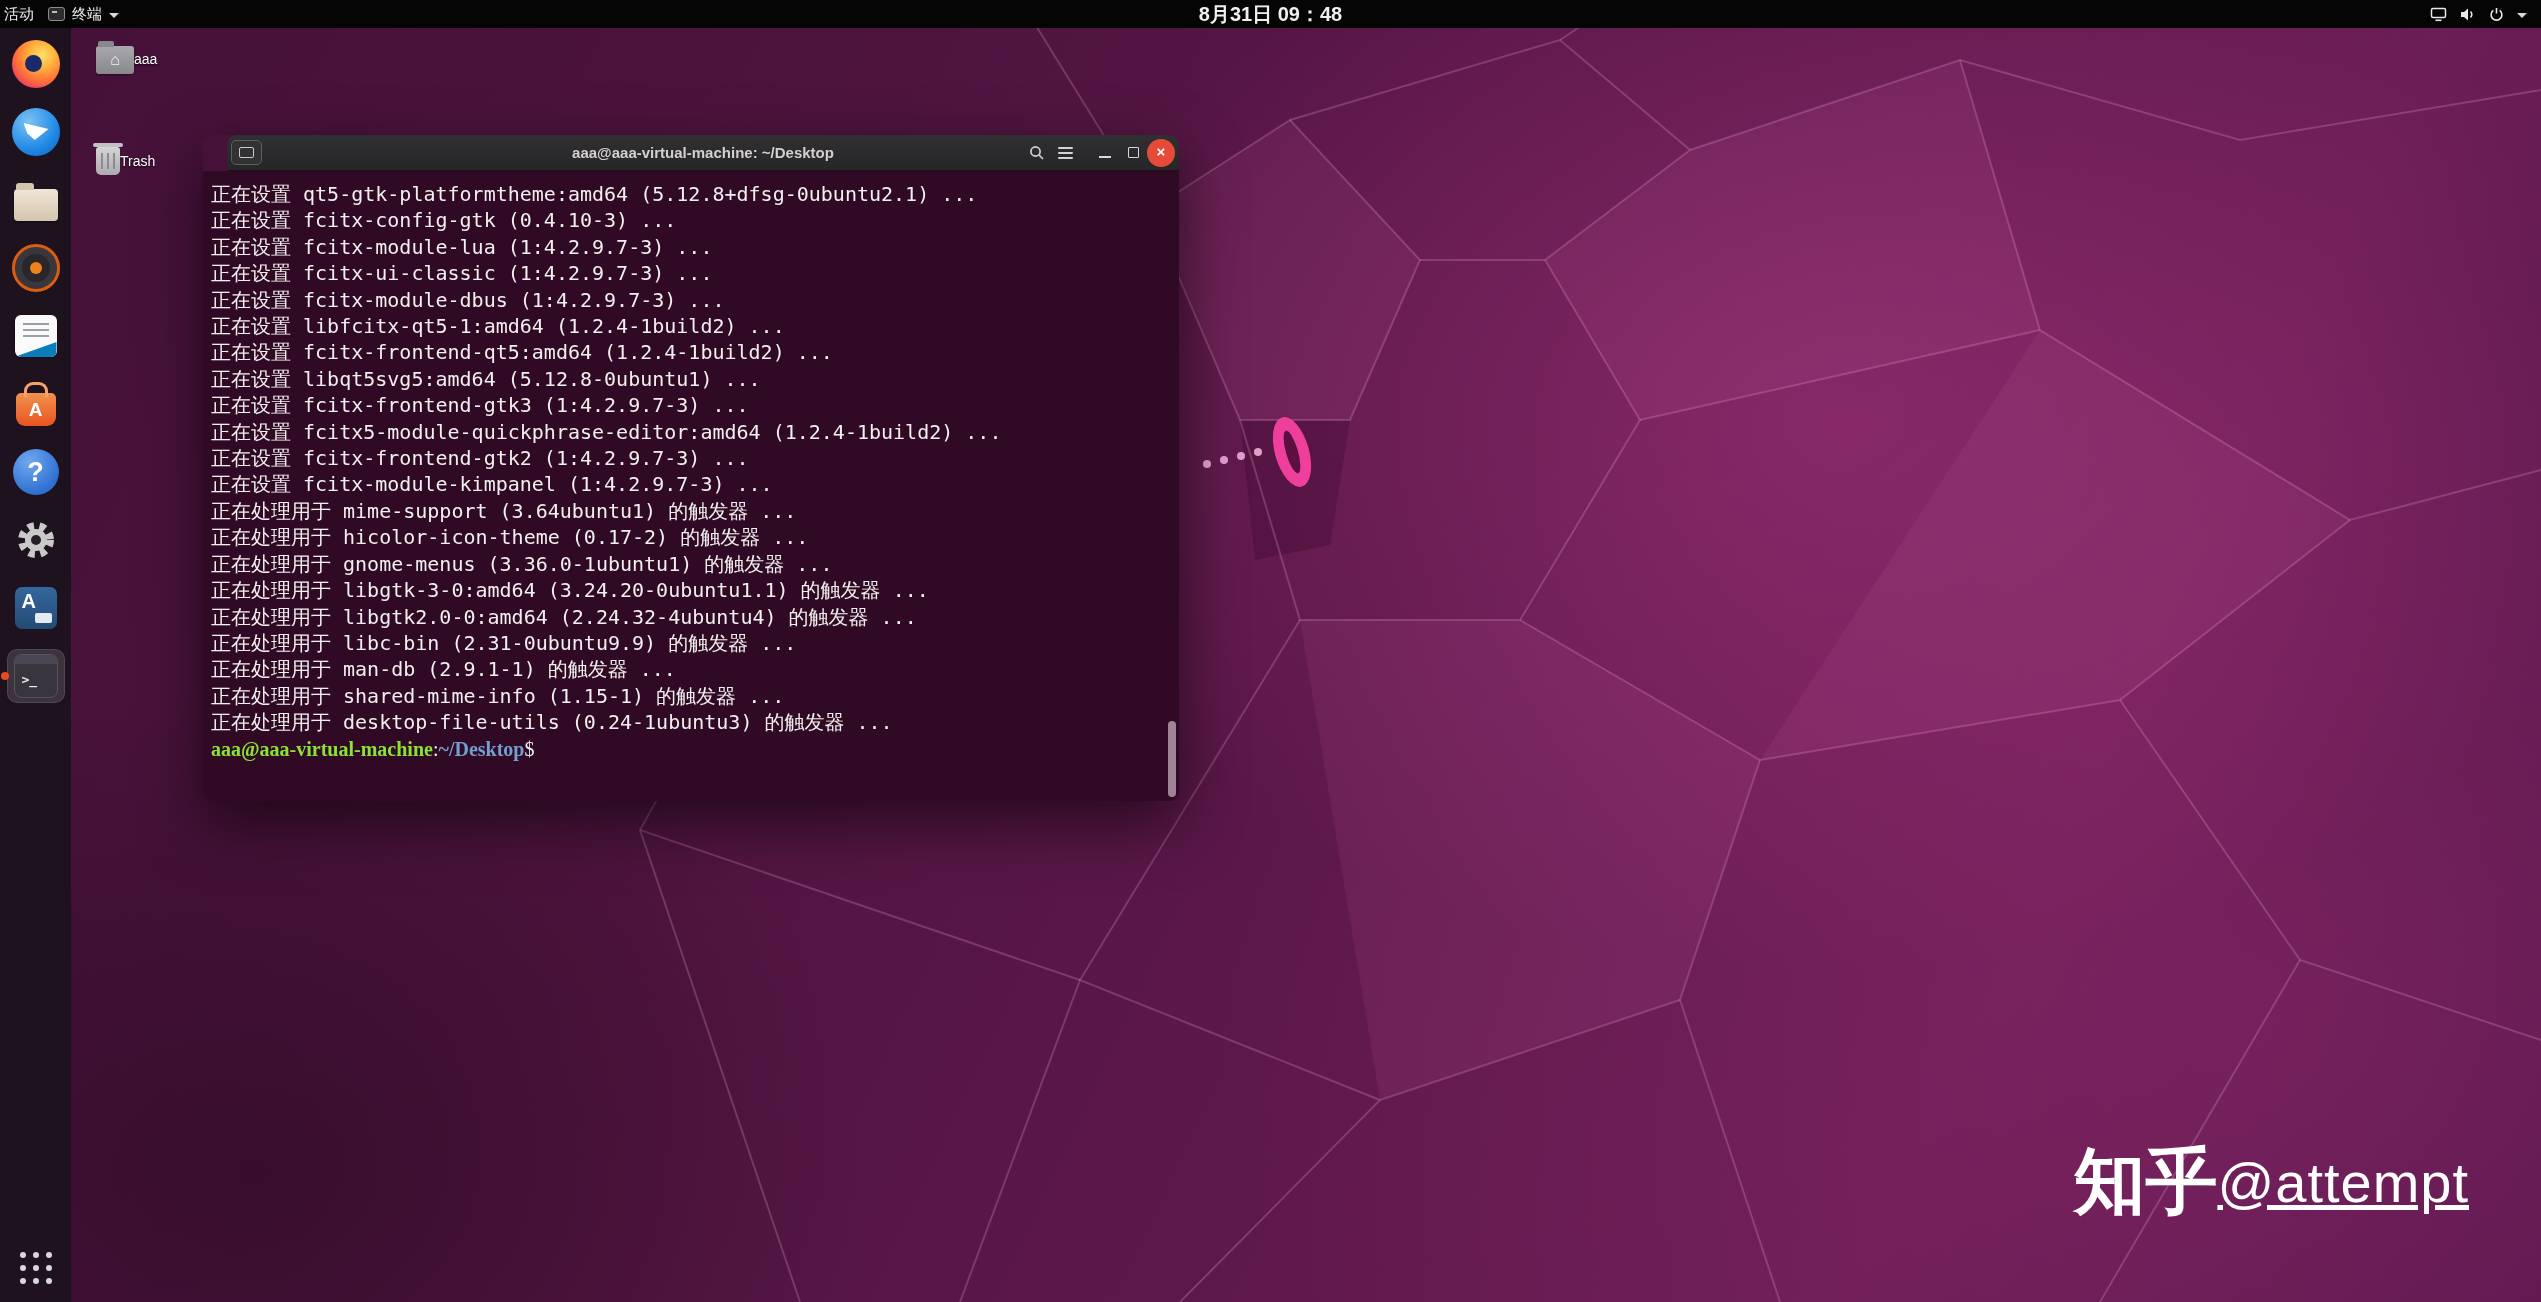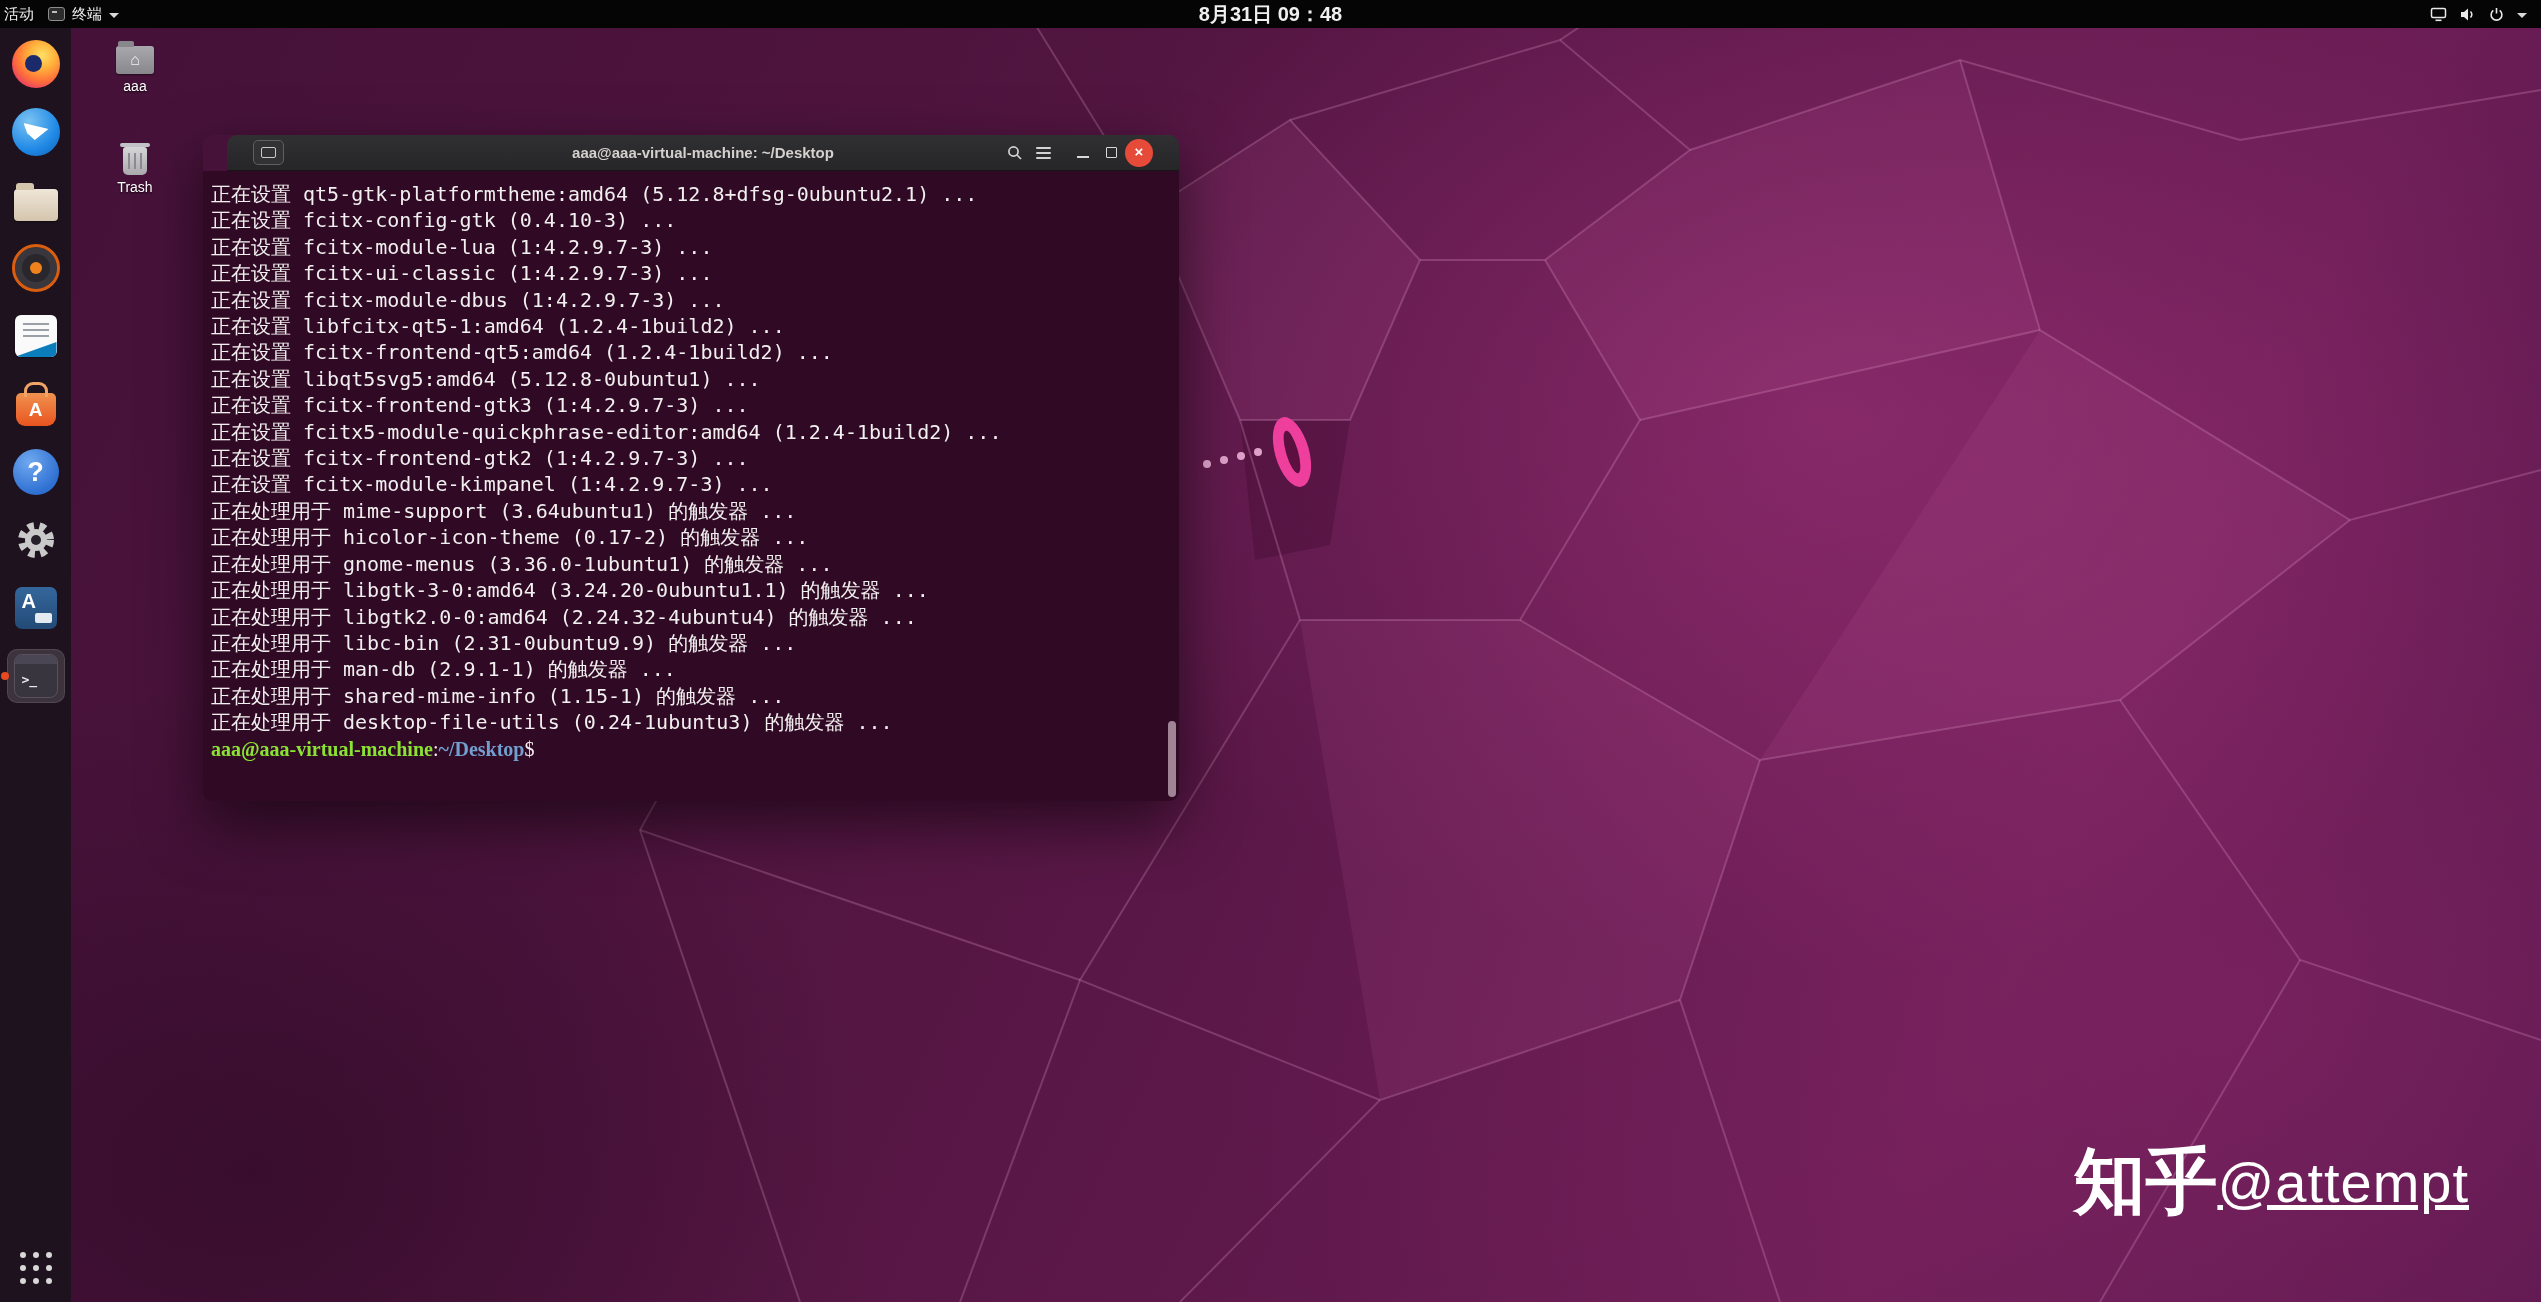--- a/index.html
+++ b/index.html
@@ -72,37 +72,37 @@
     display:flex; align-items:center; justify-content:center; }
   .ic-help::after { content:"?"; color:#fff; font-size:27px; font-weight:bold; }
   .ic-im { width:42px; height:42px; border-radius:7px; background:linear-gradient(#35679c,#234a76); position:relative; }
   .ic-im::before { content:"A"; position:absolute; left:7px; top:3px; color:#fff; font-weight:bold; font-size:20px; }
   .ic-im::after { content:""; position:absolute; right:5px; bottom:6px; width:17px; height:10px; background:rgba(255,255,255,.88); border-radius:2px; }
   .ic-term { width:44px; height:44px; background:#39353f; border:1px solid #57525e; border-radius:8px; position:relative; overflow:hidden; }
   .ic-term::before { content:""; position:absolute; top:0; left:0; right:0; height:9px; background:#4b4653; }
   .ic-term::after { content:">_"; position:absolute; left:7px; top:17px; color:#e9e9e9; font:bold 13px "DejaVu Sans Mono", monospace; }
 
   
-  .desk-icon { position:absolute; width:78px; display:flex; flex-direction:column; align-items:center; z-index:10; }
+  .desk-icon { position:absolute; width:78px; display:flex; flex-direction:row; align-items:center; z-index:10; }
   .desk-icon .lbl { margin-top:4px; color:#fff; font-size:14px; text-shadow:0 1px 2px rgba(0,0,0,.85); }
   .di-aaa { left:96px; top:40px; }
   .di-trash { left:96px; top:142px; }
   .ic-home { width:38px; height:28px; background:linear-gradient(#a9a9ad,#87878c); border-radius:3px; position:relative; margin-top:6px;
     display:flex; align-items:center; justify-content:center; box-shadow:0 1px 2px rgba(0,0,0,.5); }
   .ic-home::before { content:""; position:absolute; left:2px; top:-5px; width:16px; height:6px; background:#87878c; border-radius:2px 2px 0 0; }
   .ic-home::after { content:"⌂"; color:#f2f2f2; font-size:16px; line-height:1; }
   .ic-trash { width:24px; height:28px; background:linear-gradient(#d6d6d8,#ababaf); border-radius:3px 3px 5px 5px; position:relative; margin-top:5px; }
   .ic-trash::before { content:""; position:absolute; left:-3px; top:-4px; width:30px; height:4px; background:#c3c3c7; border-radius:2px; }
   .ic-trash::after { content:""; position:absolute; left:5px; top:6px; width:2px; height:16px; background:#8b8b90; box-shadow:6px 0 0 #8b8b90, 12px 0 0 #8b8b90; }
 
   
   .term-window { position:absolute; left:203px; top:135px; width:976px; height:666px; z-index:30;
     border-radius:10px 10px 9px 9px; box-shadow:0 22px 60px rgba(0,0,0,.55); }
   .term-titlebar { height:36px; background:linear-gradient(#302f31,#262527); border-bottom:1px solid #151515;
-    border-radius:10px 10px 0 0; display:flex; align-items:center; padding:0 26px; position:relative;margin-left:24px; }
+    border-radius:10px 10px 0 0; display:flex; align-items:center; padding:0 4px; position:relative;margin-left:24px; }
   .term-title { position:absolute; left:50%; transform:translateX(-50%); color:#d4d0ce; font-size:15px; font-weight:bold; white-space:nowrap; }
   .tbtn { width:28px; height:28px; border-radius:50%; display:flex; align-items:center; justify-content:center; flex:0 0 auto; }
   .btn-newtab { width:31px; height:25px; border:1px solid #5f5f5f; border-radius:5px; background:#323133; display:flex; align-items:center; justify-content:center; }
   .btn-newtab::after { content:""; width:13px; height:9px; border:1.5px solid #c9c9c9; border-radius:2px; }
   .btn-search { margin-left:auto; }
   .hamburger, .hamburger::before, .hamburger::after { width:15px; height:2px; background:#d2d2d2; border-radius:1px; }
   .hamburger { position:relative; }
   .hamburger::before, .hamburger::after { content:""; position:absolute; left:0; }
   .hamburger::before { top:-5px; } .hamburger::after { top:5px; }
   .btn-min { margin-left:12px; }

